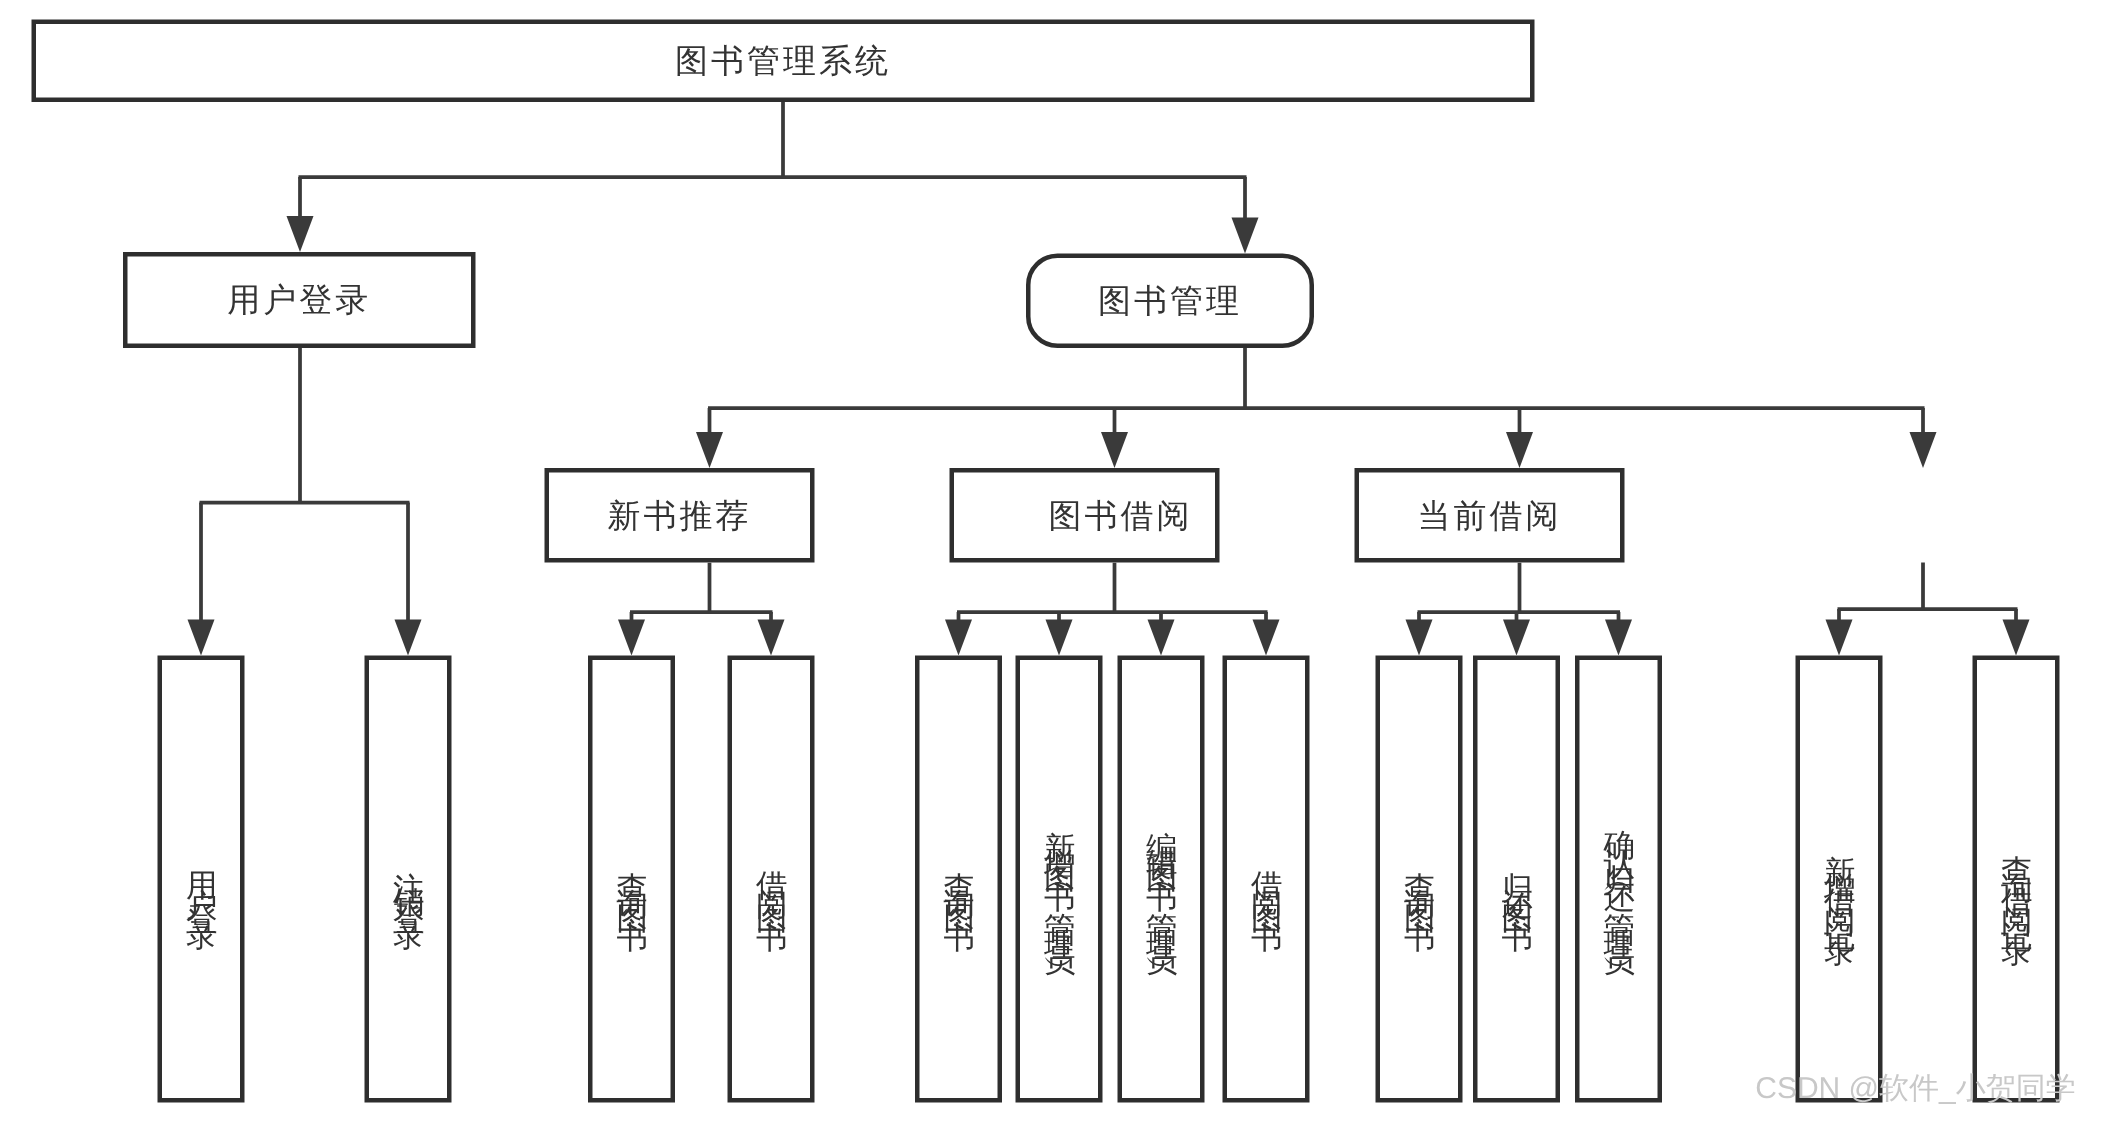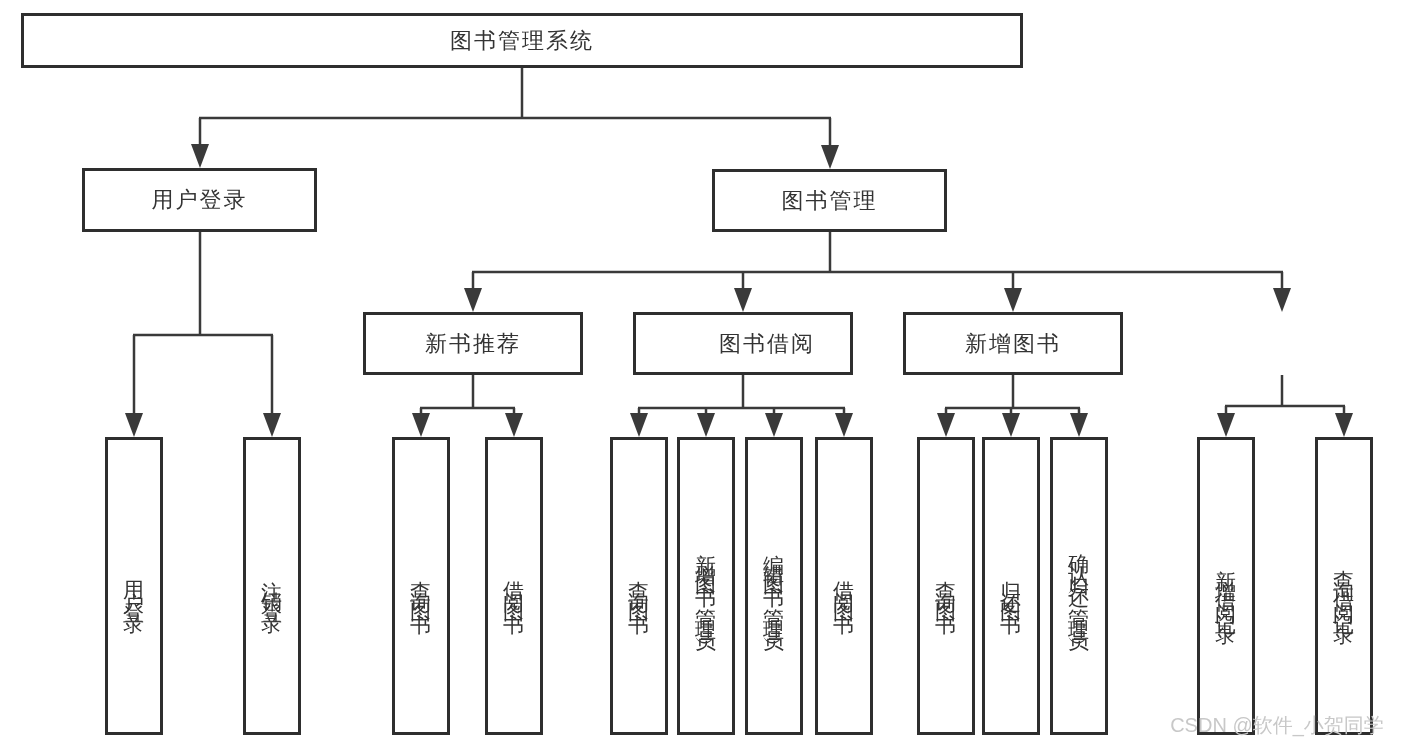--- a/index.html
+++ b/index.html
@@ -31,23 +31,23 @@
     text-orientation:mixed;
     font-size:21px;
     letter-spacing:11px;
     line-height:1;
     padding:4px 0;
   }
   
   #n-root{left:21px;top:13px;width:1002px;height:55px;}
   
   #n-user-login{left:82px;top:168px;width:235px;height:64px;}
-  #n-book-mgmt{left:712px;top:169px;width:235px;height:63px;}
+  #n-book-mgmt{left:684px;top:169px;width:192px;height:63px;border-radius:21px;}
   
-  .l3{top:312px;width:220px;height:63px;}
+  .l3{top:312px;width:180px;height:63px;}
   #n-new-book-rec{left:363px;}
   #n-book-borrow{left:633px;padding-left:48px;}
   #n-current-borrow{left:903px;}
   #n-borrow-records{left:1172px;}
   
   .leaf{top:437px;width:58px;height:298px;}
   #n-leaf-user-login{left:105px;}
   #n-leaf-logout{left:243px;}
   #n-leaf-query-book-1{left:392px;}
   #n-leaf-borrow-book-1{left:485px;}
@@ -152,21 +152,21 @@
     </g>
   </svg>
 
   <div class="node" id="n-root">图书管理系统</div>
 
   <div class="node" id="n-user-login">用户登录</div>
   <div class="node" id="n-book-mgmt">图书管理</div>
 
   <div class="node l3" id="n-new-book-rec">新书推荐</div>
   <div class="node l3" id="n-book-borrow">图书借阅</div>
-  <div class="node l3" id="n-current-borrow">新增图书</div>
+  <div class="node l3" id="n-current-borrow">当前借阅</div>
 
   <div class="node leaf" id="n-leaf-user-login">用户登录</div>
   <div class="node leaf" id="n-leaf-logout">注销登录</div>
   <div class="node leaf" id="n-leaf-query-book-1">查询图书</div>
   <div class="node leaf" id="n-leaf-borrow-book-1">借阅图书</div>
   <div class="node leaf" id="n-leaf-query-book-2">查询图书</div>
   <div class="node leaf" id="n-leaf-add-book">新增图书（管理员）</div>
   <div class="node leaf" id="n-leaf-edit-book">编辑图书（管理员）</div>
   <div class="node leaf" id="n-leaf-borrow-book-2">借阅图书</div>
   <div class="node leaf" id="n-leaf-query-book-3">查询图书</div>

